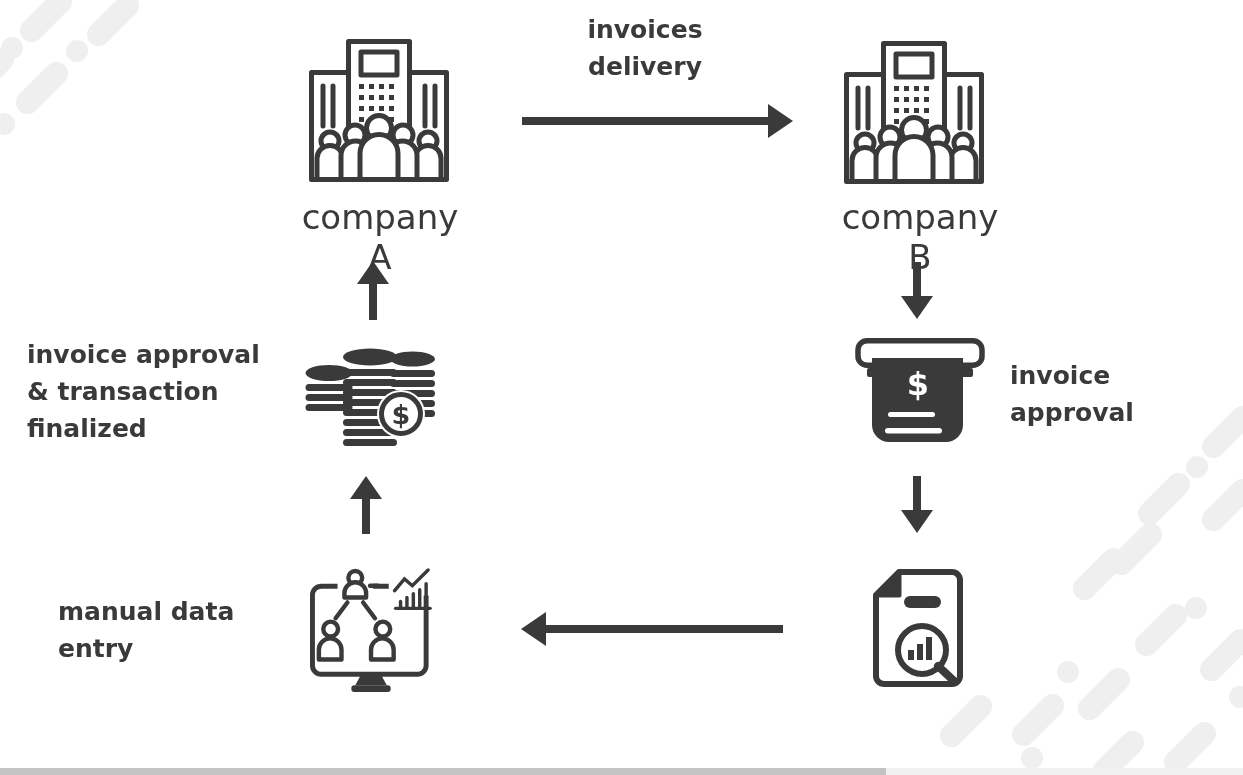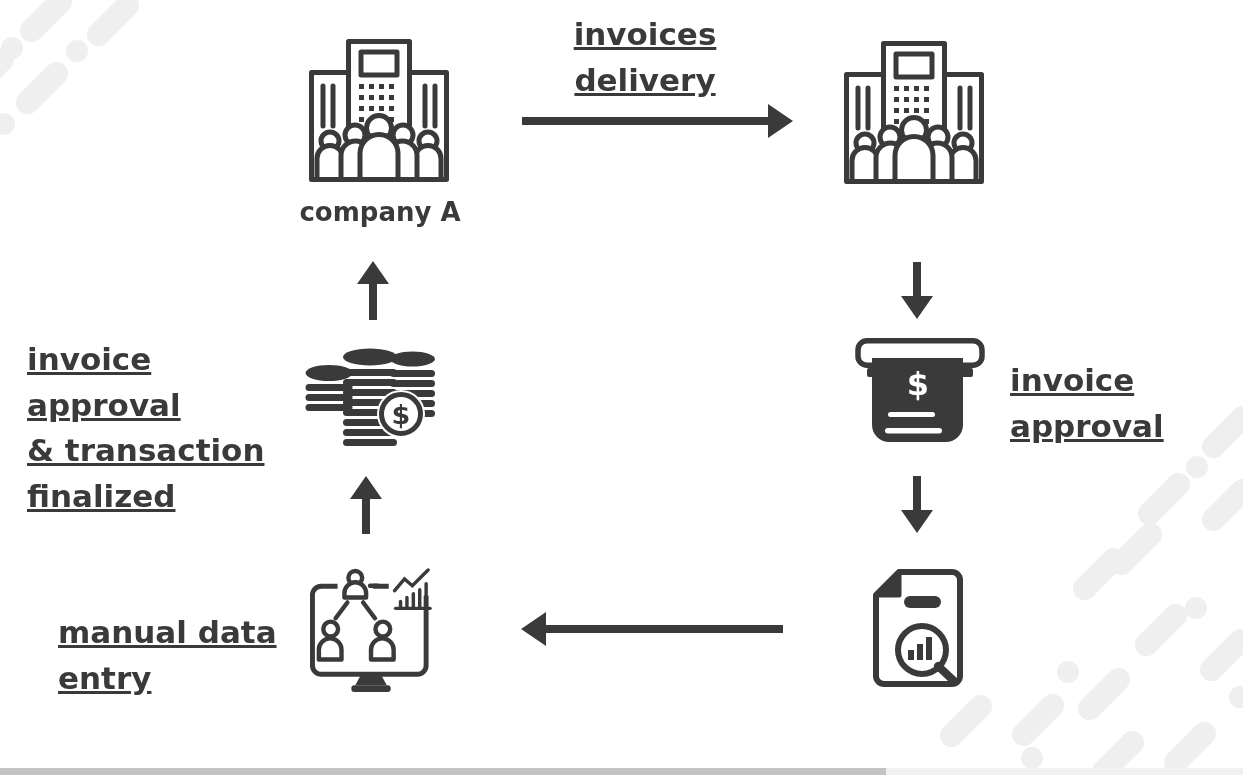--- a/index.html
+++ b/index.html
@@ -13,25 +13,25 @@
     position:relative;width:1243px;height:775px;background:#fff;
     overflow:hidden;
     font-family:"DejaVu Sans","Liberation Sans",sans-serif;
   }
   
   .dash{position:absolute;width:64px;height:23px;border-radius:12px;background:var(--pat);
         transform:translate(-50%,-50%) rotate(-45deg);z-index:0;}
   .dot{position:absolute;width:22px;height:22px;border-radius:50%;background:var(--pat);
        transform:translate(-50%,-50%);z-index:0;}
   
-  .lbl{position:absolute;color:var(--ink);font-weight:700;font-size:31px;line-height:1.47;
-       white-space:pre-line;z-index:2;text-decoration:underline;}
+  .lbl{position:absolute;color:var(--ink);font-weight:700;font-size:25px;line-height:1.47;
+       white-space:pre-line;z-index:2;}
   .lbl.center{text-align:center;}
   .lbl.right{text-align:left;}
-  .node-lbl{position:absolute;color:var(--ink);font-weight:700;font-size:26px;text-align:center;z-index:2;}
+  .node-lbl{position:absolute;color:var(--ink);font-weight:400;font-size:34px;text-align:center;z-index:2;}
   
   .icon{position:absolute;z-index:1;}
   .icon svg{display:block;width:100%;height:100%;}
   svg text{font-family:"DejaVu Sans","Liberation Sans",sans-serif;font-weight:700;}
   
   .stem-h{position:absolute;height:8px;background:var(--ink);z-index:1;}
   .stem-v{position:absolute;width:8px;background:var(--ink);z-index:1;}
   .head-right{position:absolute;width:0;height:0;border-top:17px solid transparent;
               border-bottom:17px solid transparent;border-left:25px solid var(--ink);z-index:1;}
   .head-left{position:absolute;width:0;height:0;border-top:17px solid transparent;
@@ -169,20 +169,21 @@
         <path d="M107 141.5 v-21 a13 13 0 0 1 26 0 v21 z"></path>
         <circle cx="47" cy="97" r="10"></circle>
         <path d="M33 141.5 v-24 a14.5 14.5 0 0 1 29 0 v24 z"></path>
         <circle cx="95" cy="97" r="10"></circle>
         <path d="M80 141.5 v-24 a14.5 14.5 0 0 1 29 0 v24 z"></path>
         <circle cx="71" cy="90" r="12.5"></circle>
         <path d="M52 141.5 v-26 a19 19 0 0 1 38 0 v26 z"></path>
       </g>
     </svg>
   </div>
+  <div class="node-lbl" style="left:828px;top:197px;width:184px;">company B</div>
 
   <div class="stem-v" style="left:913px;top:262px;height:36px;"></div>
   <div class="head-down" style="left:901px;top:296px;"></div>
 
   <div class="icon" style="left:855px;top:338px;width:130px;height:110px;">
     <svg viewBox="0 0 130 110">
       <rect x="3" y="2.75" width="124" height="24.5" rx="9" fill="#fff" stroke="#3a3a3a" stroke-width="5.5"></rect>
       <rect x="12" y="30" width="106" height="9" rx="2" fill="#3a3a3a"></rect>
       <path d="M17 20 h91 v67 a17 17 0 0 1 -17 17 h-57 a17 17 0 0 1 -17 -17 z" fill="#3a3a3a"></path>
       <text x="63" y="57" font-size="32" fill="#fff" text-anchor="middle">$</text>
@@ -229,21 +230,21 @@
       </g>
       <g stroke="#3a3a3a" stroke-width="3.5" stroke-linecap="round">
         <path d="M86 22 L96 10 L104 17 L120 1"></path>
         <path d="M87 40 H122"></path>
         <path d="M92 40 V33 M98.5 40 V29 M105 40 V25 M111.5 40 V21 M118 40 V15"></path>
       </g>
       <path d="M52 107 h20 l6 11 h-32 z" fill="#3a3a3a"></path>
       <rect x="42" y="118" width="40" height="7" rx="3" fill="#3a3a3a"></rect>
     </svg>
   </div>
-  <div class="lbl right" style="left:58px;top:594px;width:220px;margin-top:16px;">manual data
+  <div class="lbl right" style="left:58px;top:594px;width:220px;">manual data
 entry</div>
 
   <div class="head-up" style="left:350px;top:476px;"></div>
   <div class="stem-v" style="left:362px;top:496px;height:38px;"></div>
 
   <div class="icon" style="left:303px;top:347px;width:132px;height:100px;">
     <svg viewBox="0 0 132 100">
       <g fill="#3a3a3a">
         <ellipse cx="26" cy="26" rx="23.5" ry="8"></ellipse>
         <rect x="2.5" y="37" width="47" height="7" rx="3.5"></rect>

